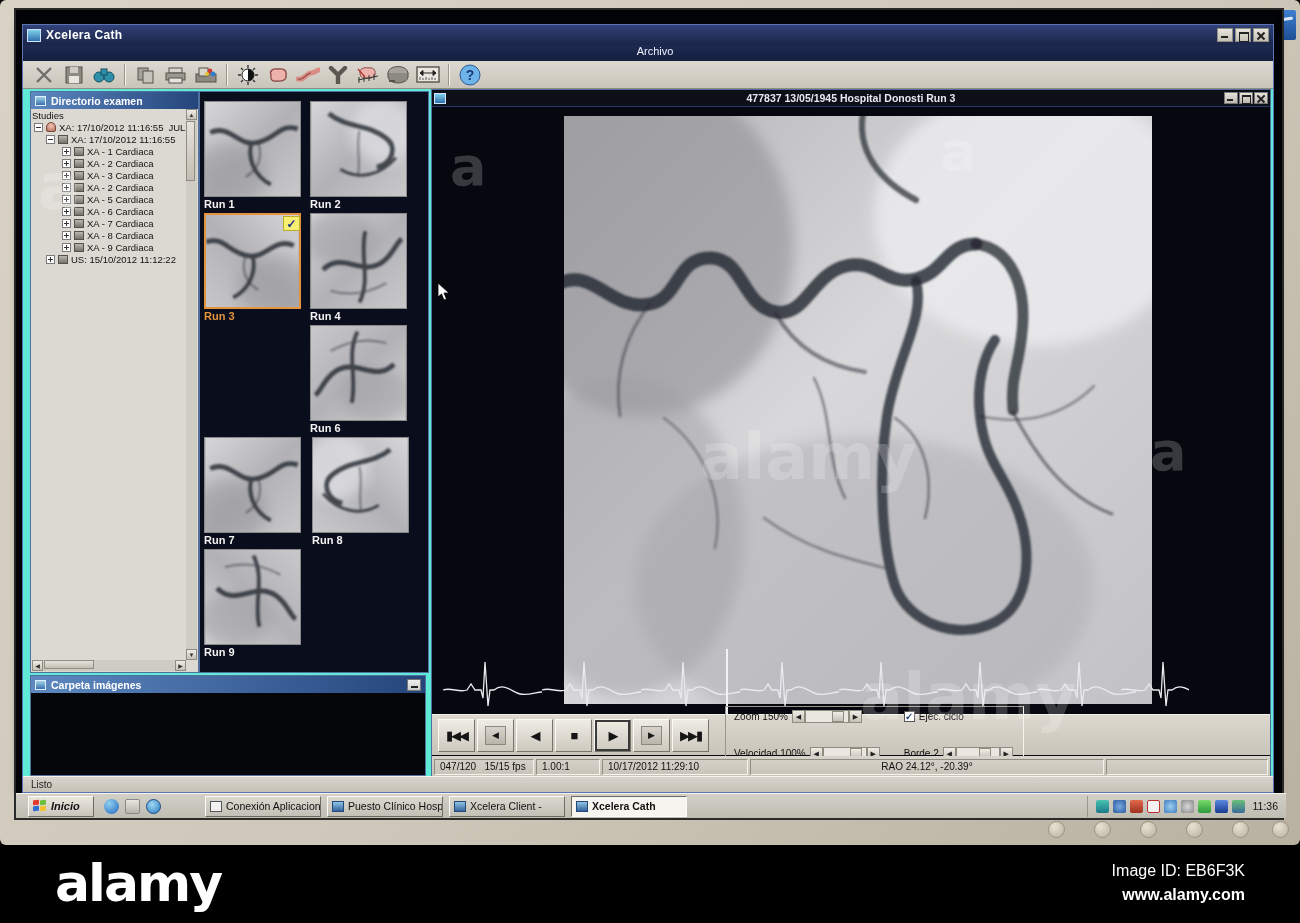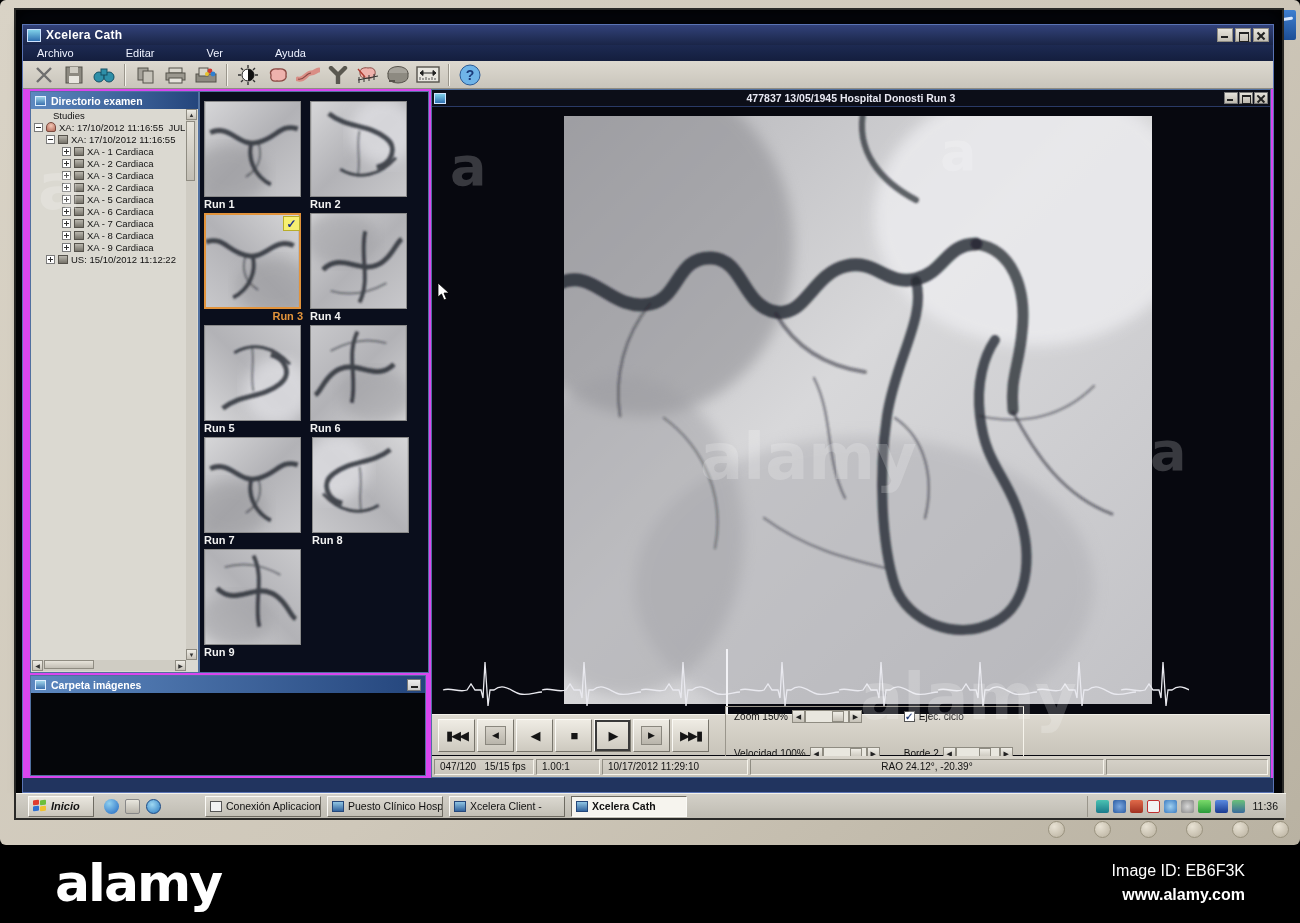--- a/index.html
+++ b/index.html
@@ -34,32 +34,32 @@
   .cap-btn { width:16px; height:14px; background:linear-gradient(#e8e5dd,#c4c0b6);
              border:1px solid #8f8c82; position:relative; }
   .cap-btn.minimize:before { content:""; position:absolute; left:3px; bottom:3px; width:7px; height:2px; background:#222; }
   .cap-btn.maximize:before { content:""; position:absolute; left:3px; top:3px; width:8px; height:7px;
              border:1px solid #222; border-top-width:2px; }
   .cap-btn.close:before, .cap-btn.close:after { content:""; position:absolute; left:2px; top:6px; width:10px; height:2px; background:#222; }
   .cap-btn.close:before { transform:rotate(45deg); } .cap-btn.close:after { transform:rotate(-45deg); }
 
   #menubar { position:absolute; left:0; top:20px; right:0; height:16px;
              background:linear-gradient(#1d2a52,#141e3e); display:flex; gap:52px;
-             padding-left:14px; align-items:center; }
+             padding-left:14px; align-items:center;flex-direction:column; }
   #menubar .menu-item { color:#eef2ff; font-size:11px; }
 
   #toolbar { position:absolute; left:0; top:36px; right:0; height:28px;
              background:linear-gradient(#ddd9d0,#c9c5bb); display:flex; align-items:center;
              padding-left:6px; border-bottom:1px solid #8f8c82; }
   .tb-btn { width:30px; height:24px; display:flex; align-items:center; justify-content:center; }
   .tb-sep { width:2px; height:22px; margin:0 5px;
             border-left:1px solid #9a968c; border-right:1px solid #f4f2ea; }
 
   
-  #client { position:absolute; left:0; top:64px; right:0; height:689px; background:#d946ef; }
+  #client { position:absolute; left:0; top:64px; right:0; height:689px; background:#5eead4; }
 
   .panel-hd { height:17px; background:linear-gradient(90deg,#5d88c0,#24457c);
               display:flex; align-items:center; padding:0 4px; color:#fff;
               font-size:10.5px; font-weight:bold; }
   .panel-hd .hd-ico { width:11px; height:10px; background:linear-gradient(#9fd4ea,#3a6fae);
               border:1px solid #dfeeff; margin-right:5px; }
   .min-box { margin-left:auto; width:14px; height:12px; background:linear-gradient(#eee,#ccc);
              border:1px solid #777; position:relative; }
   .min-box:before { content:""; position:absolute; left:3px; bottom:2px; width:7px; height:2px; background:#222; }
 
@@ -85,21 +85,21 @@
             border:1px solid #8f8c82; color:#333; font-size:6px; line-height:10px; text-align:center; }
   .sb-thumb { position:absolute; background:linear-gradient(#e6e3da,#c2beb4); border:1px solid #8f8c82; }
 
   
   #thumbs { position:absolute; left:176px; top:2px; width:230px; height:582px;
             background:#0a0e1c; border:1px solid #51709f; padding:9px 0 0 3px; }
   .thumb-cell { position:absolute; width:99px; }
   .thumb-img { width:97px; height:96px; border:1px solid #8a8a8a; display:block; background:#aaa; }
   .thumb-cell.selected .thumb-img { border:2px solid #e2933b; }
   .thumb-label { color:#f2f2f2; font-size:11px; font-weight:bold; margin-top:1px; }
-  .thumb-cell.selected .thumb-label { color:#e2933b;text-align:right; }
+  .thumb-cell.selected .thumb-label { color:#e2933b; }
   .check-badge { position:absolute; right:3px; top:3px; width:17px; height:15px; background:#f6ef72;
                  border:1px solid #b9ad2a; color:#1b2f8a; font-size:12px; font-weight:bold;
                  line-height:14px; text-align:center; }
 
   
   #carpeta { position:absolute; left:7px; top:586px; width:396px; height:101px;
              background:#05060a; border:1px solid #51709f; }
 
   
   #viewer { position:absolute; left:408px; top:0; width:840px; height:689px;
@@ -377,21 +377,21 @@
         </div>
 
         <div id="client">
 
           <div id="dirpanel">
             <div class="panel-hd">
               <span class="hd-ico"></span>
               <span>Directorio examen</span>
             </div>
             <div id="tree">
-              <div class="trow" style="padding-left:21px">
+              <div class="trow" style="padding-left:0">
                 <span>Studies</span>
               </div>
               <div class="trow" style="padding-left:2px">
                 <span class="expander"></span>
                 <span class="node-ico person"></span>
                 <span>XA: 17/10/2012 11:16:55</span>
                 <span class="suffix">JULI</span>
               </div>
               <div class="trow" style="padding-left:14px">
                 <span class="expander"></span>
@@ -479,26 +479,20 @@
                   <use href="#thA" width="97" height="96"></use>
                 </svg>
               <span class="check-badge">✓</span>
               <div class="thumb-label">Run 3</div>
             </div>
             <div class="thumb-cell" style="left:110px;top:121px">
               <svg class="thumb-img">
                   <use href="#thC" width="97" height="96"></use>
                 </svg>
               <div class="thumb-label">Run 4</div>
-            </div>
-            <div class="thumb-cell" style="left:4px;top:233px">
-              <svg class="thumb-img" style="transform:scaleY(-1)">
-                  <use href="#thB" width="97" height="96"></use>
-                </svg>
-              <div class="thumb-label">Run 5</div>
             </div>
             <div class="thumb-cell" style="left:110px;top:233px">
               <svg class="thumb-img" style="transform:rotate(180deg)">
                   <use href="#thC" width="97" height="96"></use>
                 </svg>
               <div class="thumb-label">Run 6</div>
             </div>
             <div class="thumb-cell" style="left:4px;top:345px">
               <svg class="thumb-img">
                   <use href="#thA" width="97" height="96"></use>
@@ -637,20 +631,23 @@
             <div id="vstatus">
               <span class="vs-field" style="width:100px">047/120   15/15 fps</span>
               <span class="vs-field" style="width:64px">1.00:1</span>
               <span class="vs-field" style="width:146px">10/17/2012 11:29:10</span>
               <span class="vs-field" style="width:354px;justify-content:center">RAO 24.12°, -20.39°</span>
               <span class="vs-field" style="flex:1"></span>
             </div>
           </div>
         </div>
 
+        <div id="appstatus">
+          <span>Listo</span>
+        </div>
       </div>
 
       <div id="taskbar">
         <div id="startbtn">
           <span class="flag">
               <i></i>
               <i></i>
               <i></i>
               <i></i>
             </span>

